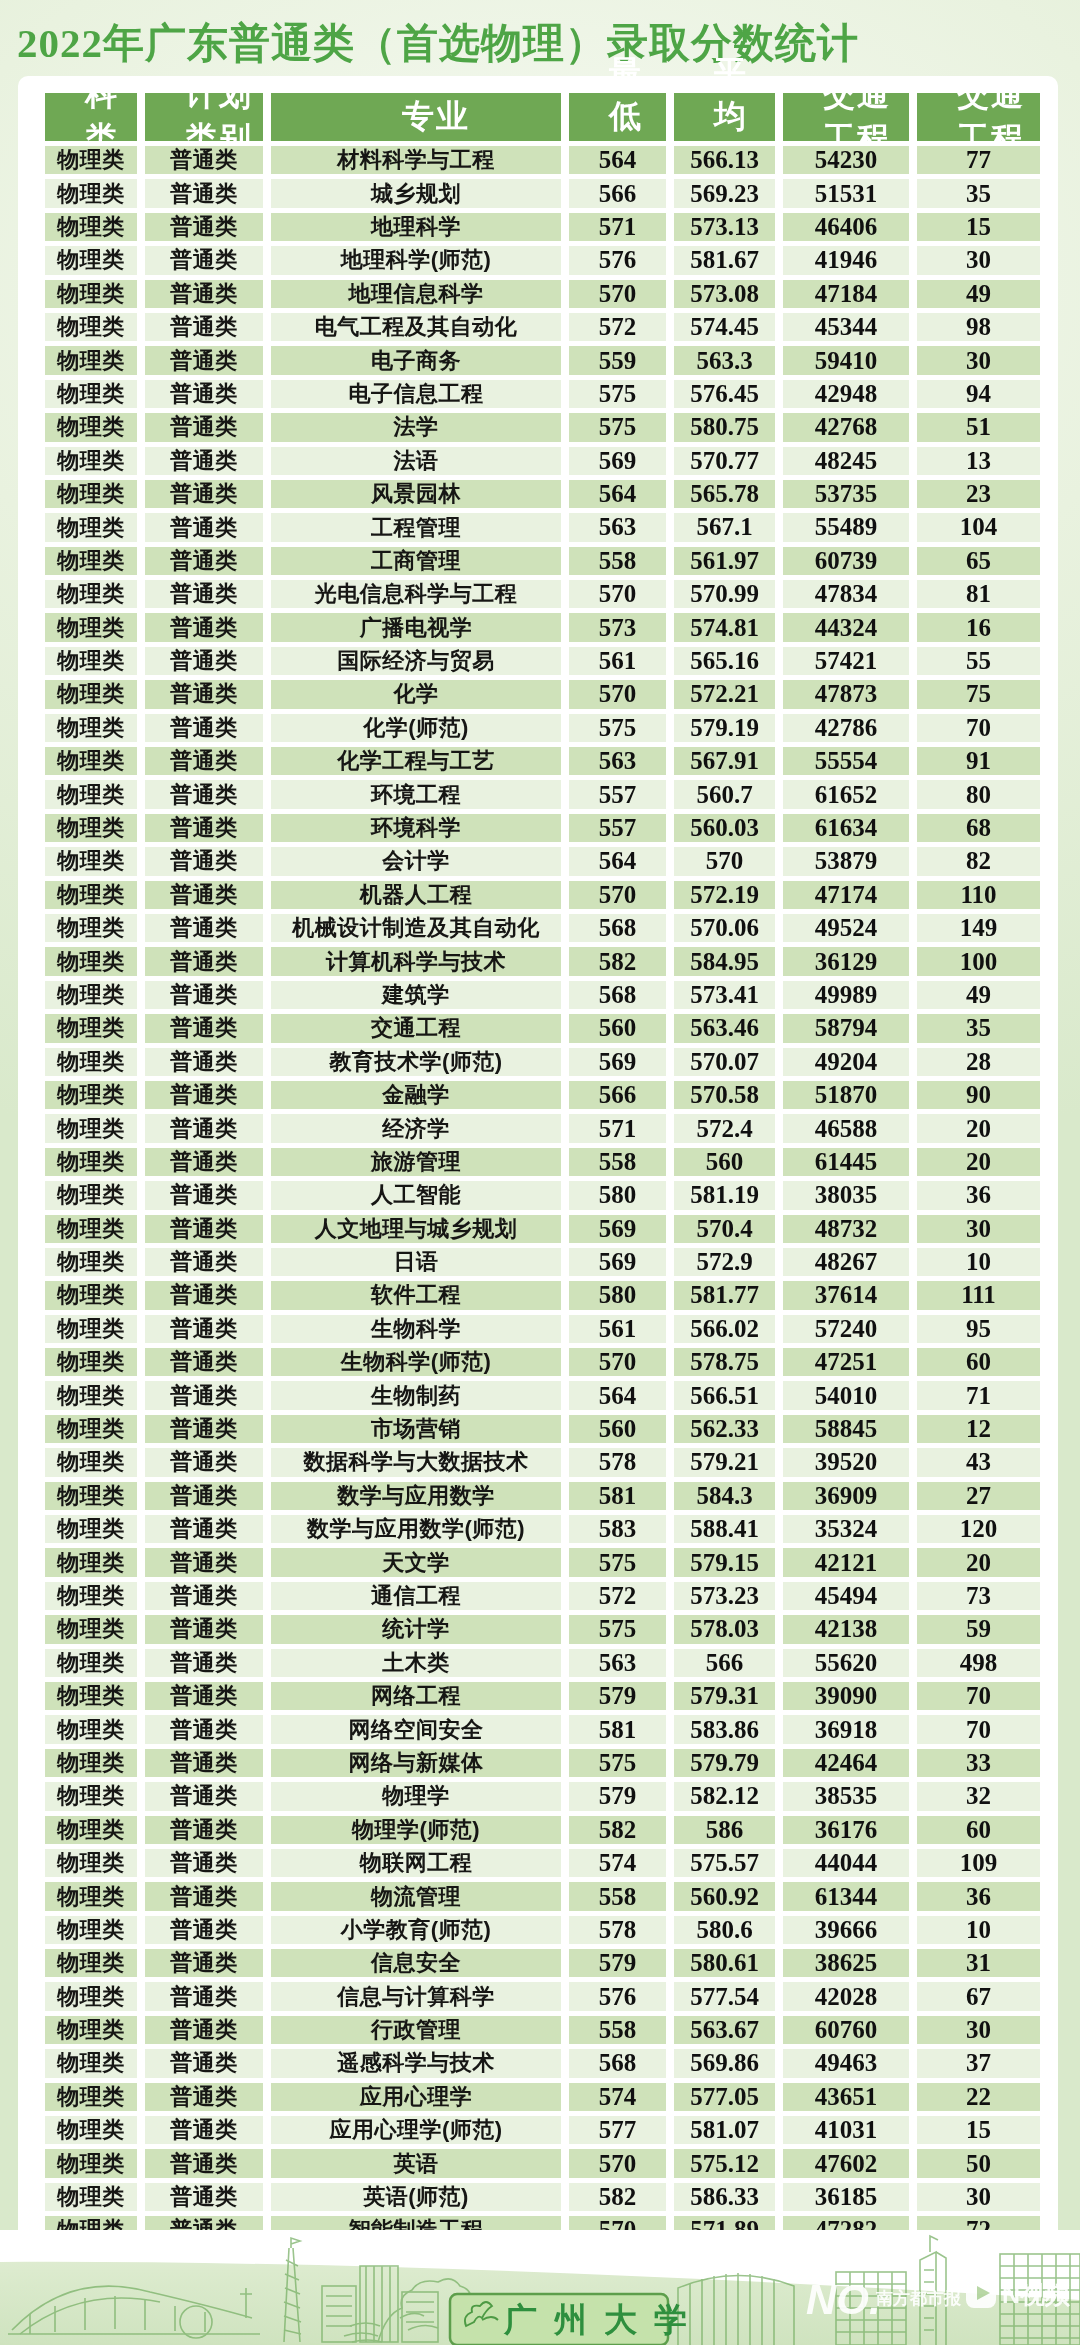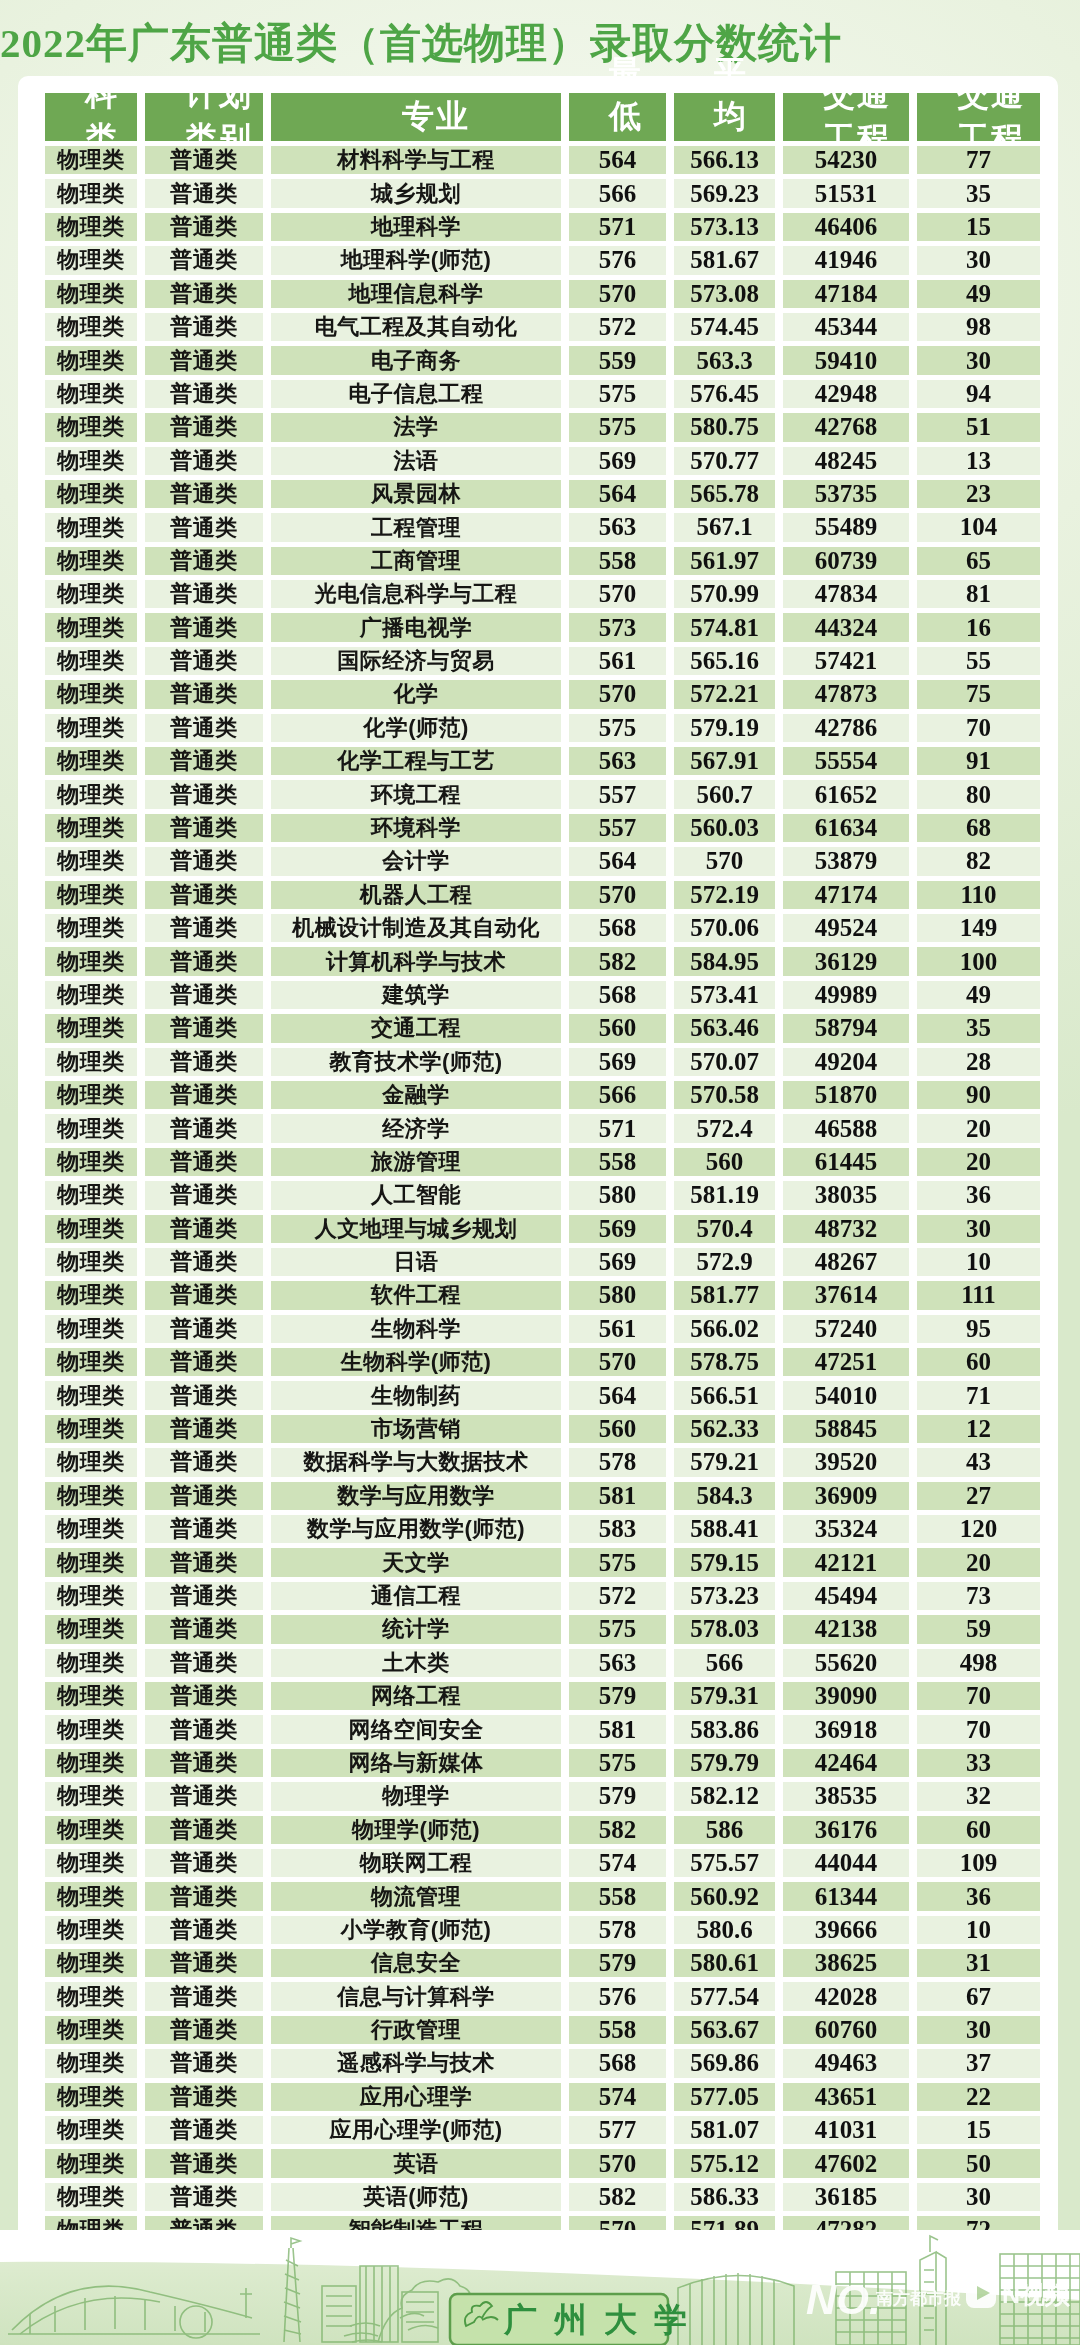--- a/index.html
+++ b/index.html
@@ -7,21 +7,21 @@
     width:1080px;height:2345px;position:relative;overflow:hidden;
     font-family:"Liberation Sans",sans-serif;
     background:radial-gradient(ellipse 1400px 900px at 50% 12%, #f6faf2 0%, #e9f2df 45%, #d9e9cb 100%);
   }
   .panel{
     position:absolute;left:18px;top:76px;width:1040px;height:2192px;
     background:#ffffff;border-radius:10px;
   }
   .page-title{
     position:absolute;left:0;top:12px;width:876px;height:62px;line-height:62px;
-    font-size:41px;font-weight:900;color:#4ea546;
+    text-align:center;font-size:41px;font-weight:900;color:#4ea546;
     font-family:"Liberation Serif","Liberation Sans",serif;letter-spacing:1px;
   }
   .score-table{
     position:absolute;left:45px;top:93px;width:996px;
     display:grid;
     grid-template-columns:92px 118px 290px 97px 101px 126px 123px;
     grid-template-rows:48px;
     grid-auto-rows:28.4px;
     gap:5px 8px;
   }

